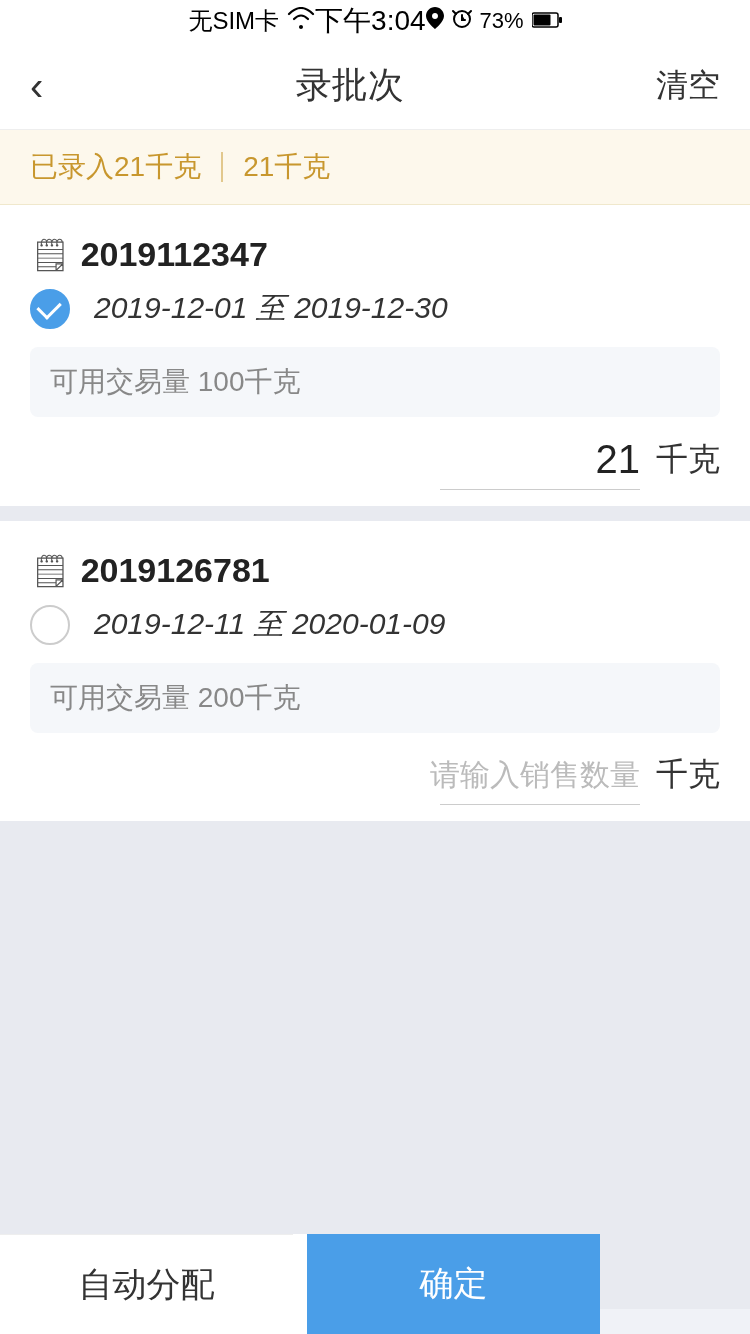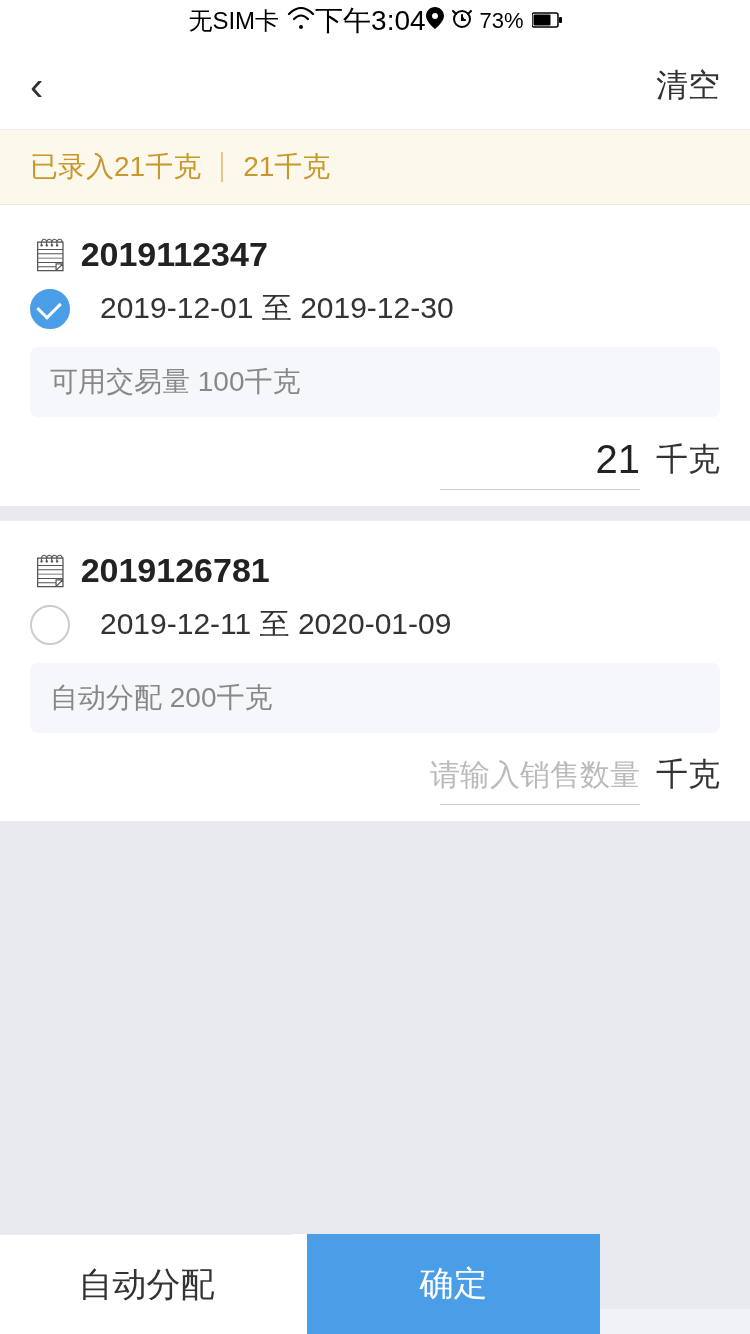--- a/index.html
+++ b/index.html
@@ -109,22 +109,23 @@
       color: #555;
     }
     .card-id {
       font-size: 34px;
       font-weight: 700;
       color: #222;
     }
     .card-date-row {
       display: flex;
       align-items: center;
-      gap: 30px;
+      gap: 24px;
       margin-bottom: 18px;
+      font-style: italic;
     }
     .radio-circle {
       width: 40px;
       height: 40px;
       border-radius: 50%;
       border: 2px solid #ccc;
       background: #fff;
       flex-shrink: 0;
       display: flex;
       align-items: center;
@@ -281,20 +282,21 @@
         <rect x="0" y="1" width="26" height="14" rx="2" ry="2" fill="none" stroke="#000" stroke-width="1.5"></rect>
         <rect x="1.5" y="2.5" width="17" height="11" rx="1" fill="#000"></rect>
         <rect x="27" y="5" width="3" height="6" rx="1" fill="#000"></rect>
       </svg>
     </span>
   </div>
 </div>
 
 <div class="nav-bar">
   <span class="nav-back">‹</span>
+  <span class="nav-title">录批次</span>
   <span class="nav-clear">清空</span>
 </div>
 
 <div class="info-banner">
   <span class="info-banner-item">已录入21千克</span>
   <div class="info-banner-divider"></div>
   <span class="info-banner-item">21千克</span>
 </div>
 
 <div class="main-content">
@@ -321,21 +323,21 @@
 
   <div class="card">
     <div class="card-header">
       <span class="card-icon">🗒</span>
       <span class="card-id">2019126781</span>
     </div>
     <div class="card-date-row">
       <div class="radio-circle"></div>
       <span class="card-date">2019-12-11 至 2020-01-09</span>
     </div>
-    <div class="card-available">自动分配 200千克</div>
+    <div class="card-available">可用交易量 200千克</div>
   </div>
 
   <div class="input-row">
     <div style="position:absolute; bottom: 16px; right: 110px; width: 200px; height: 1px; background: #ccc;"></div>
     <span class="input-placeholder">请输入销售数量</span>
     <span class="input-unit">千克</span>
   </div>
 
   <div class="empty-area" style="min-height: 400px;"></div>
 

